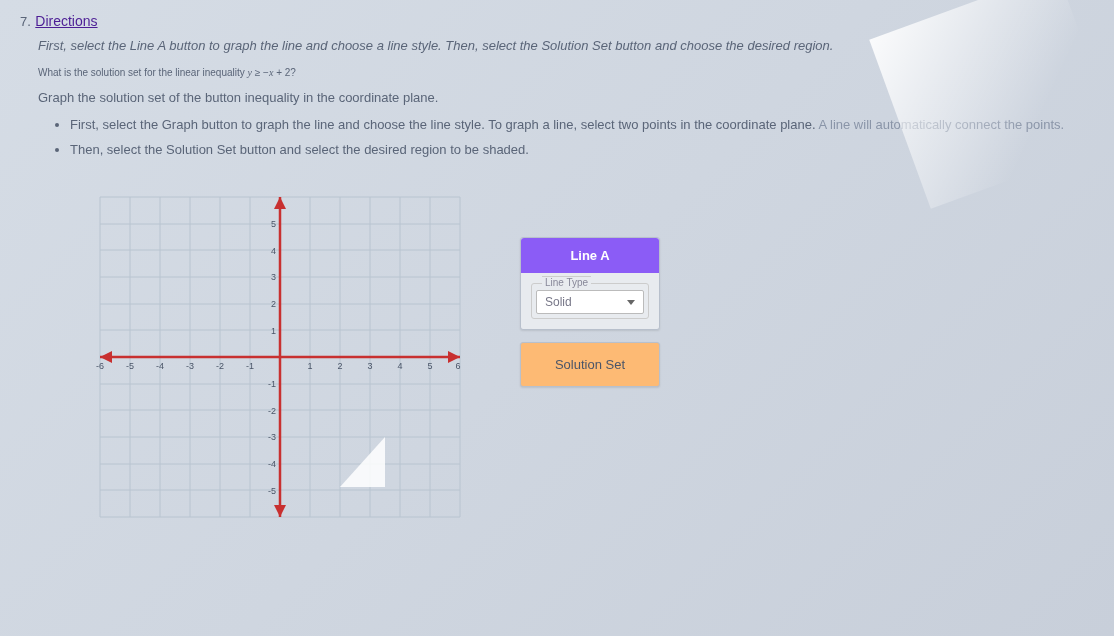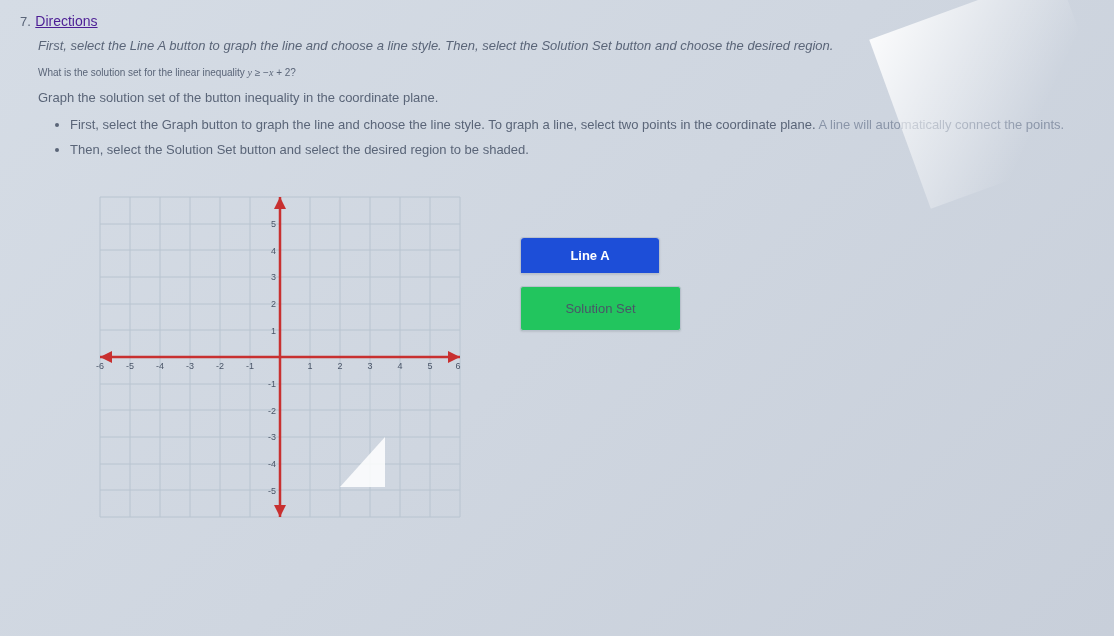--- a/index.html
+++ b/index.html
@@ -67,21 +67,21 @@
       margin-top: 60px;
     }
     .control-box {
       background: #e8ebef;
       border: 1px solid #b8c0cc;
       border-radius: 3px;
       width: 140px;
       box-shadow: 0 1px 2px rgba(0,0,0,0.1);
     }
     .line-a-header {
-      background: #1d4ed8;
+      background: #8b5cf6;
       color: white;
       font-size: 13px;
       font-weight: bold;
       text-align: center;
       padding: 10px;
       border-radius: 3px 3px 0 0;
     }
     .line-type-section {
       padding: 10px;
       font-size: 10px;
@@ -111,24 +111,24 @@
       border: 1px solid #bbb;
       padding: 4px 8px;
       font-size: 12px;
       display: flex;
       justify-content: space-between;
       align-items: center;
       cursor: pointer;
       border-radius: 2px;
     }
     .solution-set-box {
-      background: #22c55e;
+      background: #fdba74;
       border: 1px solid #b8c0cc;
       border-radius: 3px;
-      width: 161px;
+      width: 140px;
       text-align: center;
       padding: 14px;
       font-size: 13px;
       color: #4a5568;
       cursor: pointer;
       box-shadow: 0 1px 2px rgba(0,0,0,0.1);
     }
     .math { font-family: 'Times New Roman', serif; font-style: italic; }
     .glare {
       position: absolute;
@@ -244,18 +244,27 @@
         <text x="378" y="192">6</text>
       </g>
 
       <polygon points="260,310 305,260 305,310" fill="rgba(255,255,255,0.85)"></polygon>
     </svg>
   </div>
 
   <div class="controls">
     <div class="control-box">
       <div class="line-a-header">Line A</div>
+      <div class="line-type-section">
+        <div class="line-type-wrapper">
+          <span class="line-type-label" style="position:absolute;top:-8px;left:6px;">Line Type</span>
+          <div class="solid-dropdown">
+            <span>Solid</span>
+            <span class="chevron-down"></span>
+          </div>
+        </div>
+      </div>
     </div>
     <div class="solution-set-box">Solution Set</div>
   </div>
 </div>
 
 <div class="glare"></div>
 
 </body></html>

